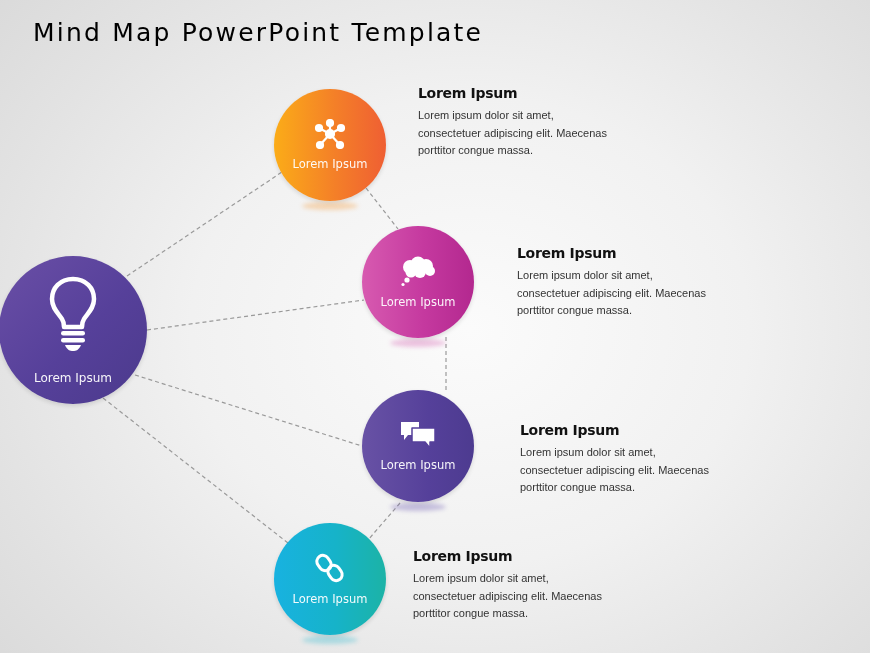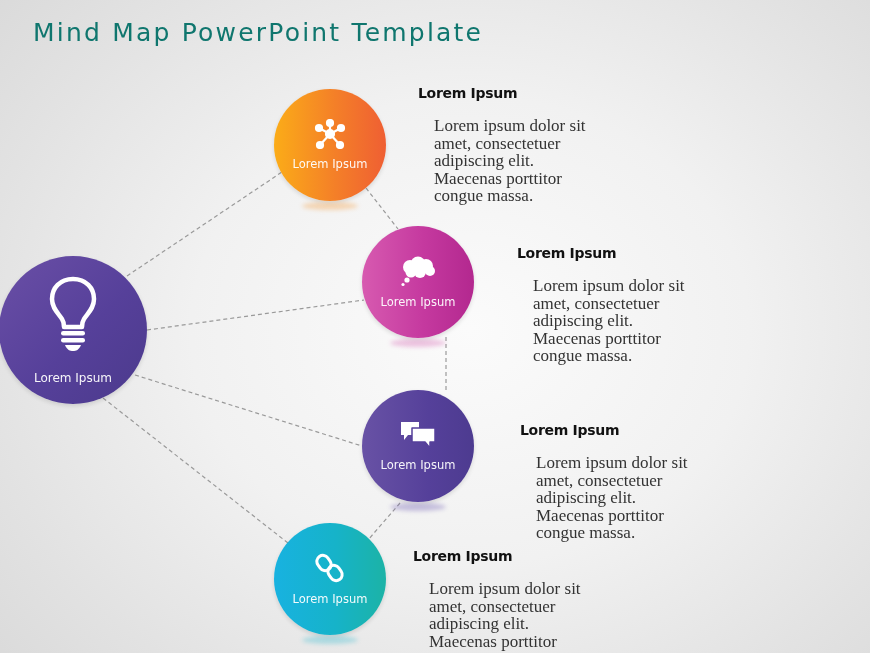--- a/index.html
+++ b/index.html
@@ -4,21 +4,21 @@
   <style>
     html, body { margin:0; padding:0; }
     body {
       width:870px; height:653px; overflow:hidden; position:relative;
       background: radial-gradient(ellipse 620px 520px at 470px 330px, #fbfbfb 0%, #f1f1f1 45%, #e2e2e2 80%, #dadada 100%);
       font-family: "Liberation Sans", "DejaVu Sans", sans-serif;
     }
     .title {
       position:absolute; left:33px; top:18px;
       font-family: "DejaVu Sans", sans-serif;
-      font-size:25px; letter-spacing:2.2px; color:#0f766e; font-weight:normal;
+      font-size:25px; letter-spacing:2.2px; color:#000000; font-weight:normal;
     }
     svg.lines { position:absolute; left:0; top:0; }
     .node {
       position:absolute; border-radius:50%;
       display:flex; flex-direction:column; align-items:center; justify-content:center;
       box-shadow: 0 2px 4px rgba(0,0,0,0.12);
     }
     .node .lbl {
       color:#fff; font-size:11.5px; font-family:"DejaVu Sans", sans-serif; opacity:0.95;
     }
@@ -37,22 +37,22 @@
       background: linear-gradient(90deg, #6852a5 0%, #55409a 60%, #4d3b90 100%); }
     .n-teal { left:274px; top:523px; width:112px; height:112px;
       background: linear-gradient(90deg, #18b2e0 0%, #16b3c9 55%, #1cb3a6 100%); }
     .icon { display:block; margin-bottom:8px; }
     .desc { position:absolute; width:200px; color:#222; }
     .desc h3 {
       margin:0 0 6px 0; font-size:14px; font-weight:bold; color:#111;
       font-family:"DejaVu Sans", sans-serif; letter-spacing:-0.3px;
     }
     .desc p {
-      margin:16px; font-size:17px; line-height:17.5px; color:#333;
-      font-family:Liberation Serif, serif;
+      margin:0; font-size:11px; line-height:17.5px; color:#333;
+      font-family:Liberation Sans, sans-serif;
     }
   </style>
 </head>
 <body>
 
 <div class="title">Mind Map PowerPoint Template</div>
 
 <svg class="lines" width="870" height="653">
   <g stroke="#9a9a9a" stroke-width="1.2" stroke-dasharray="4,3" fill="none">
     <line x1="127" y1="276" x2="282" y2="172"></line>

